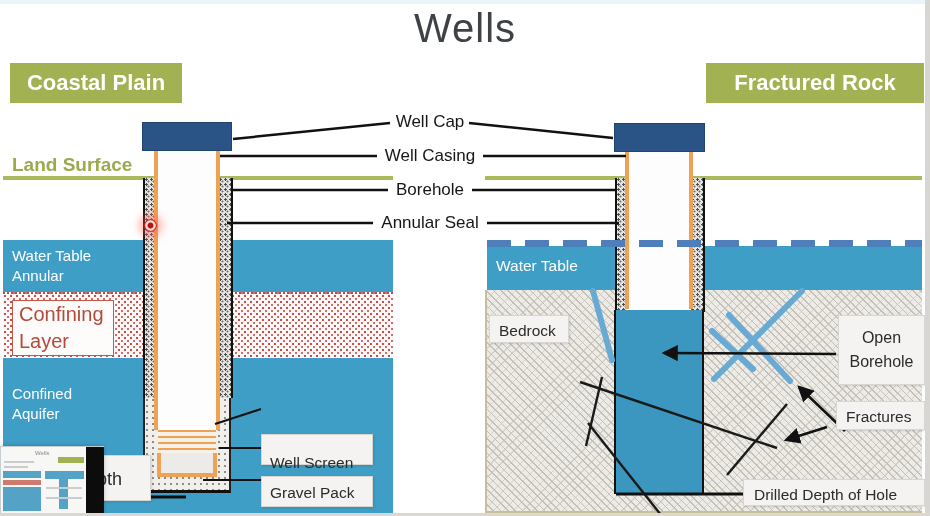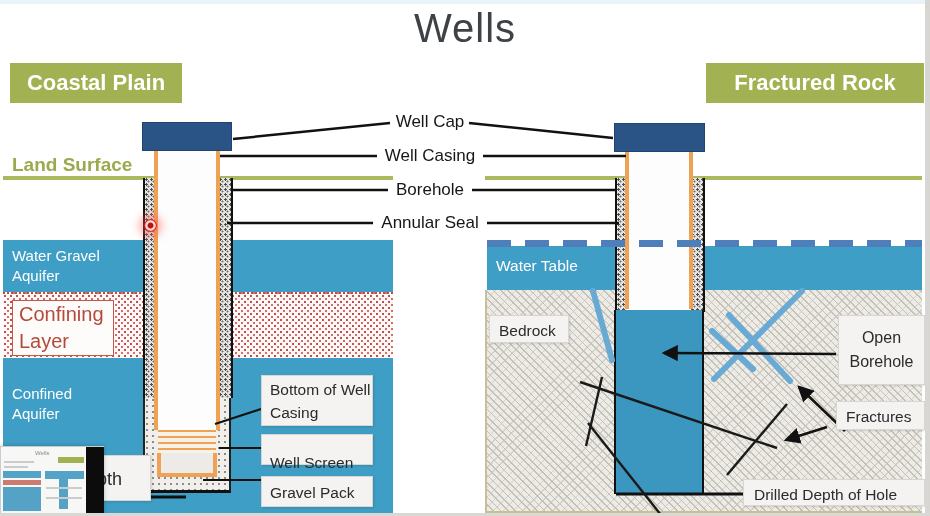--- a/index.html
+++ b/index.html
@@ -154,21 +154,21 @@
     <span>Fractured Rock</span>
   </div>
 
   <div class="abs land-label">Land Surface</div>
   <div class="abs land-line-l"></div>
 
   <div class="abs band wt"></div>
   <div class="abs band cf"></div>
   <div class="abs band ca"></div>
 
-  <div class="abs band-label wt-label">Water Gravel Aquifer</div>
+  <div class="abs band-label wt-label">Water Table Annular</div>
   <div class="abs cf-label-box">Confining Layer</div>
   <div class="abs band-label ca-label">Confined Aquifer</div>
 
   <div class="abs stipple lw-wall-l"></div>
   <div class="abs stipple lw-wall-r"></div>
   <div class="abs gravel lw-gravel"></div>
   <div class="abs lw-inner"></div>
   <div class="abs lw-case-l"></div>
   <div class="abs lw-case-r"></div>
   <div class="abs lw-screen"></div>
@@ -233,21 +233,20 @@
       <line x1="588" y1="423" x2="661" y2="515"></line>
       <line x1="727" y1="475" x2="787" y2="404"></line>
     </g>
     <g stroke="#111" stroke-width="2.5">
       <line x1="836" y1="354" x2="664" y2="353" marker-end="url(#ah)"></line>
       <line x1="845" y1="431" x2="799" y2="387" marker-end="url(#ah)"></line>
       <line x1="827" y1="427" x2="786" y2="440" marker-end="url(#ah)"></line>
     </g>
   </svg>
 
-  <div class="abs lbox bowc-box">Bottom of Well Casing</div>
   <div class="abs lbox screen-box">Well Screen</div>
   <div class="abs lbox gravelp-box">Gravel Pack</div>
   <div class="abs lbox occl-box">pth</div>
 
   <div class="abs lbox bedrock-box">Bedrock</div>
   <div class="abs lbox ob-box">Open Borehole</div>
   <div class="abs lbox fr-box">Fractures</div>
   <div class="abs lbox dd-box">Drilled Depth of Hole</div>
 
   <div class="abs thumb">

